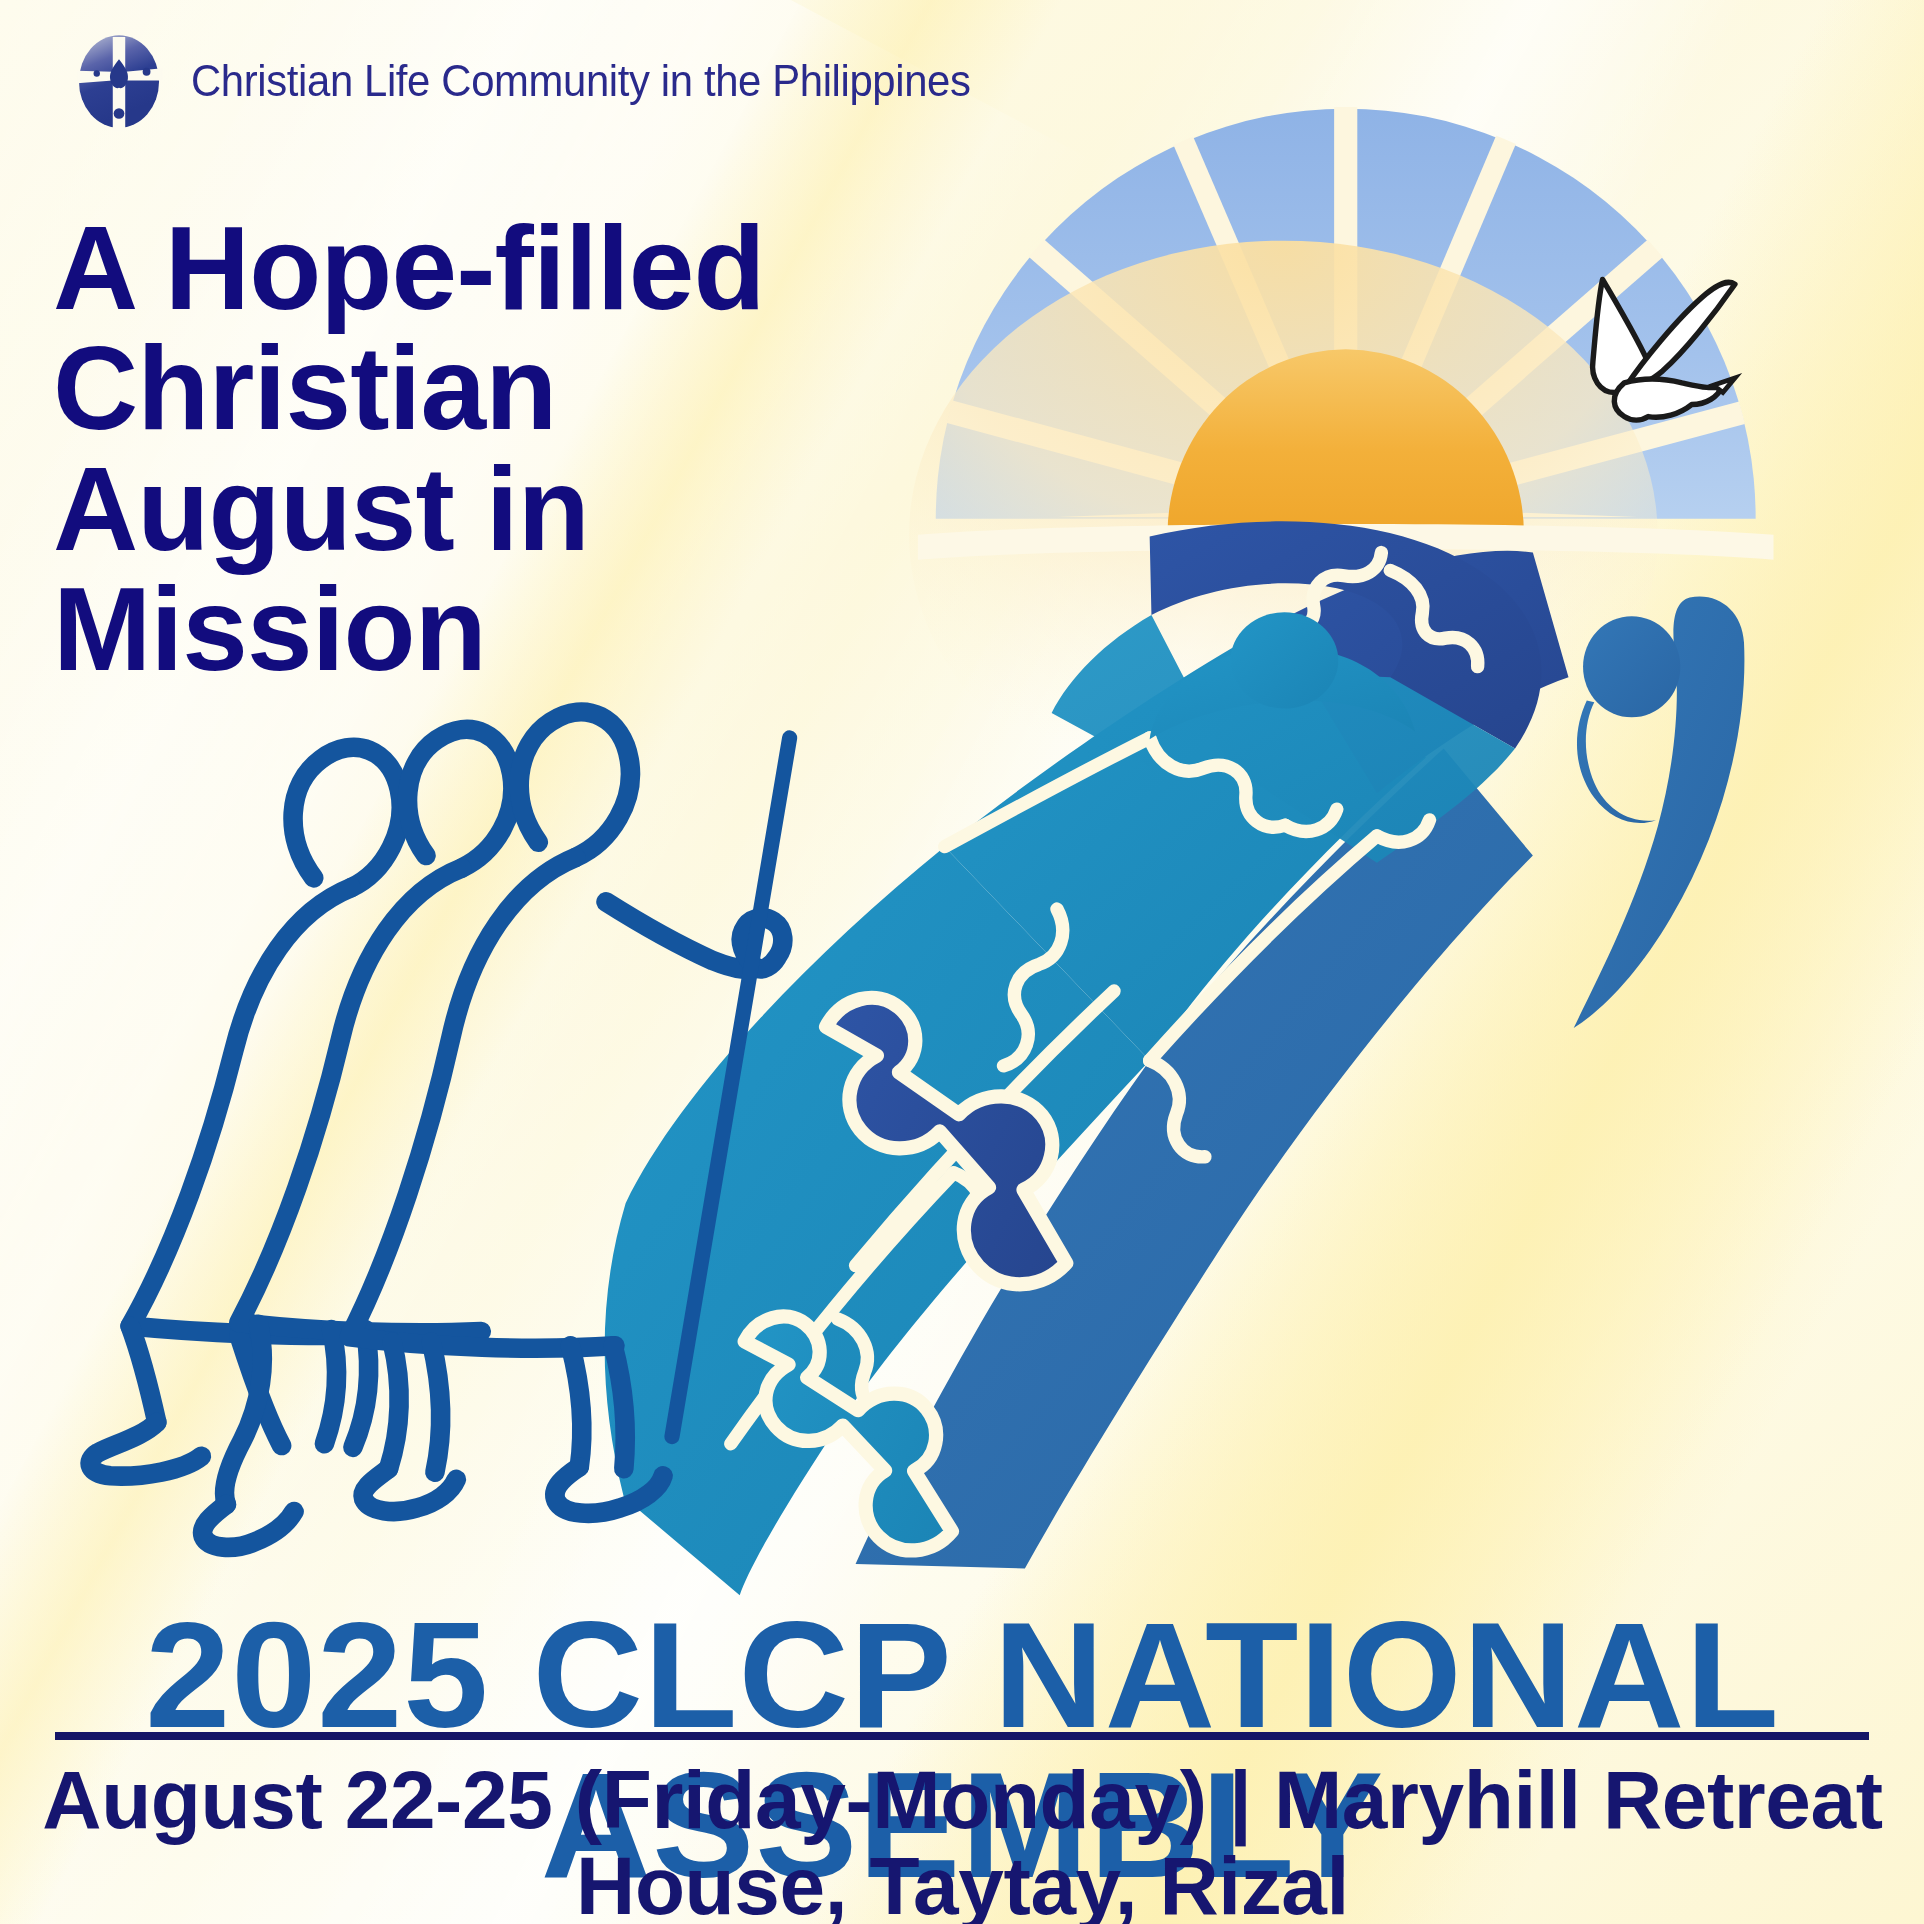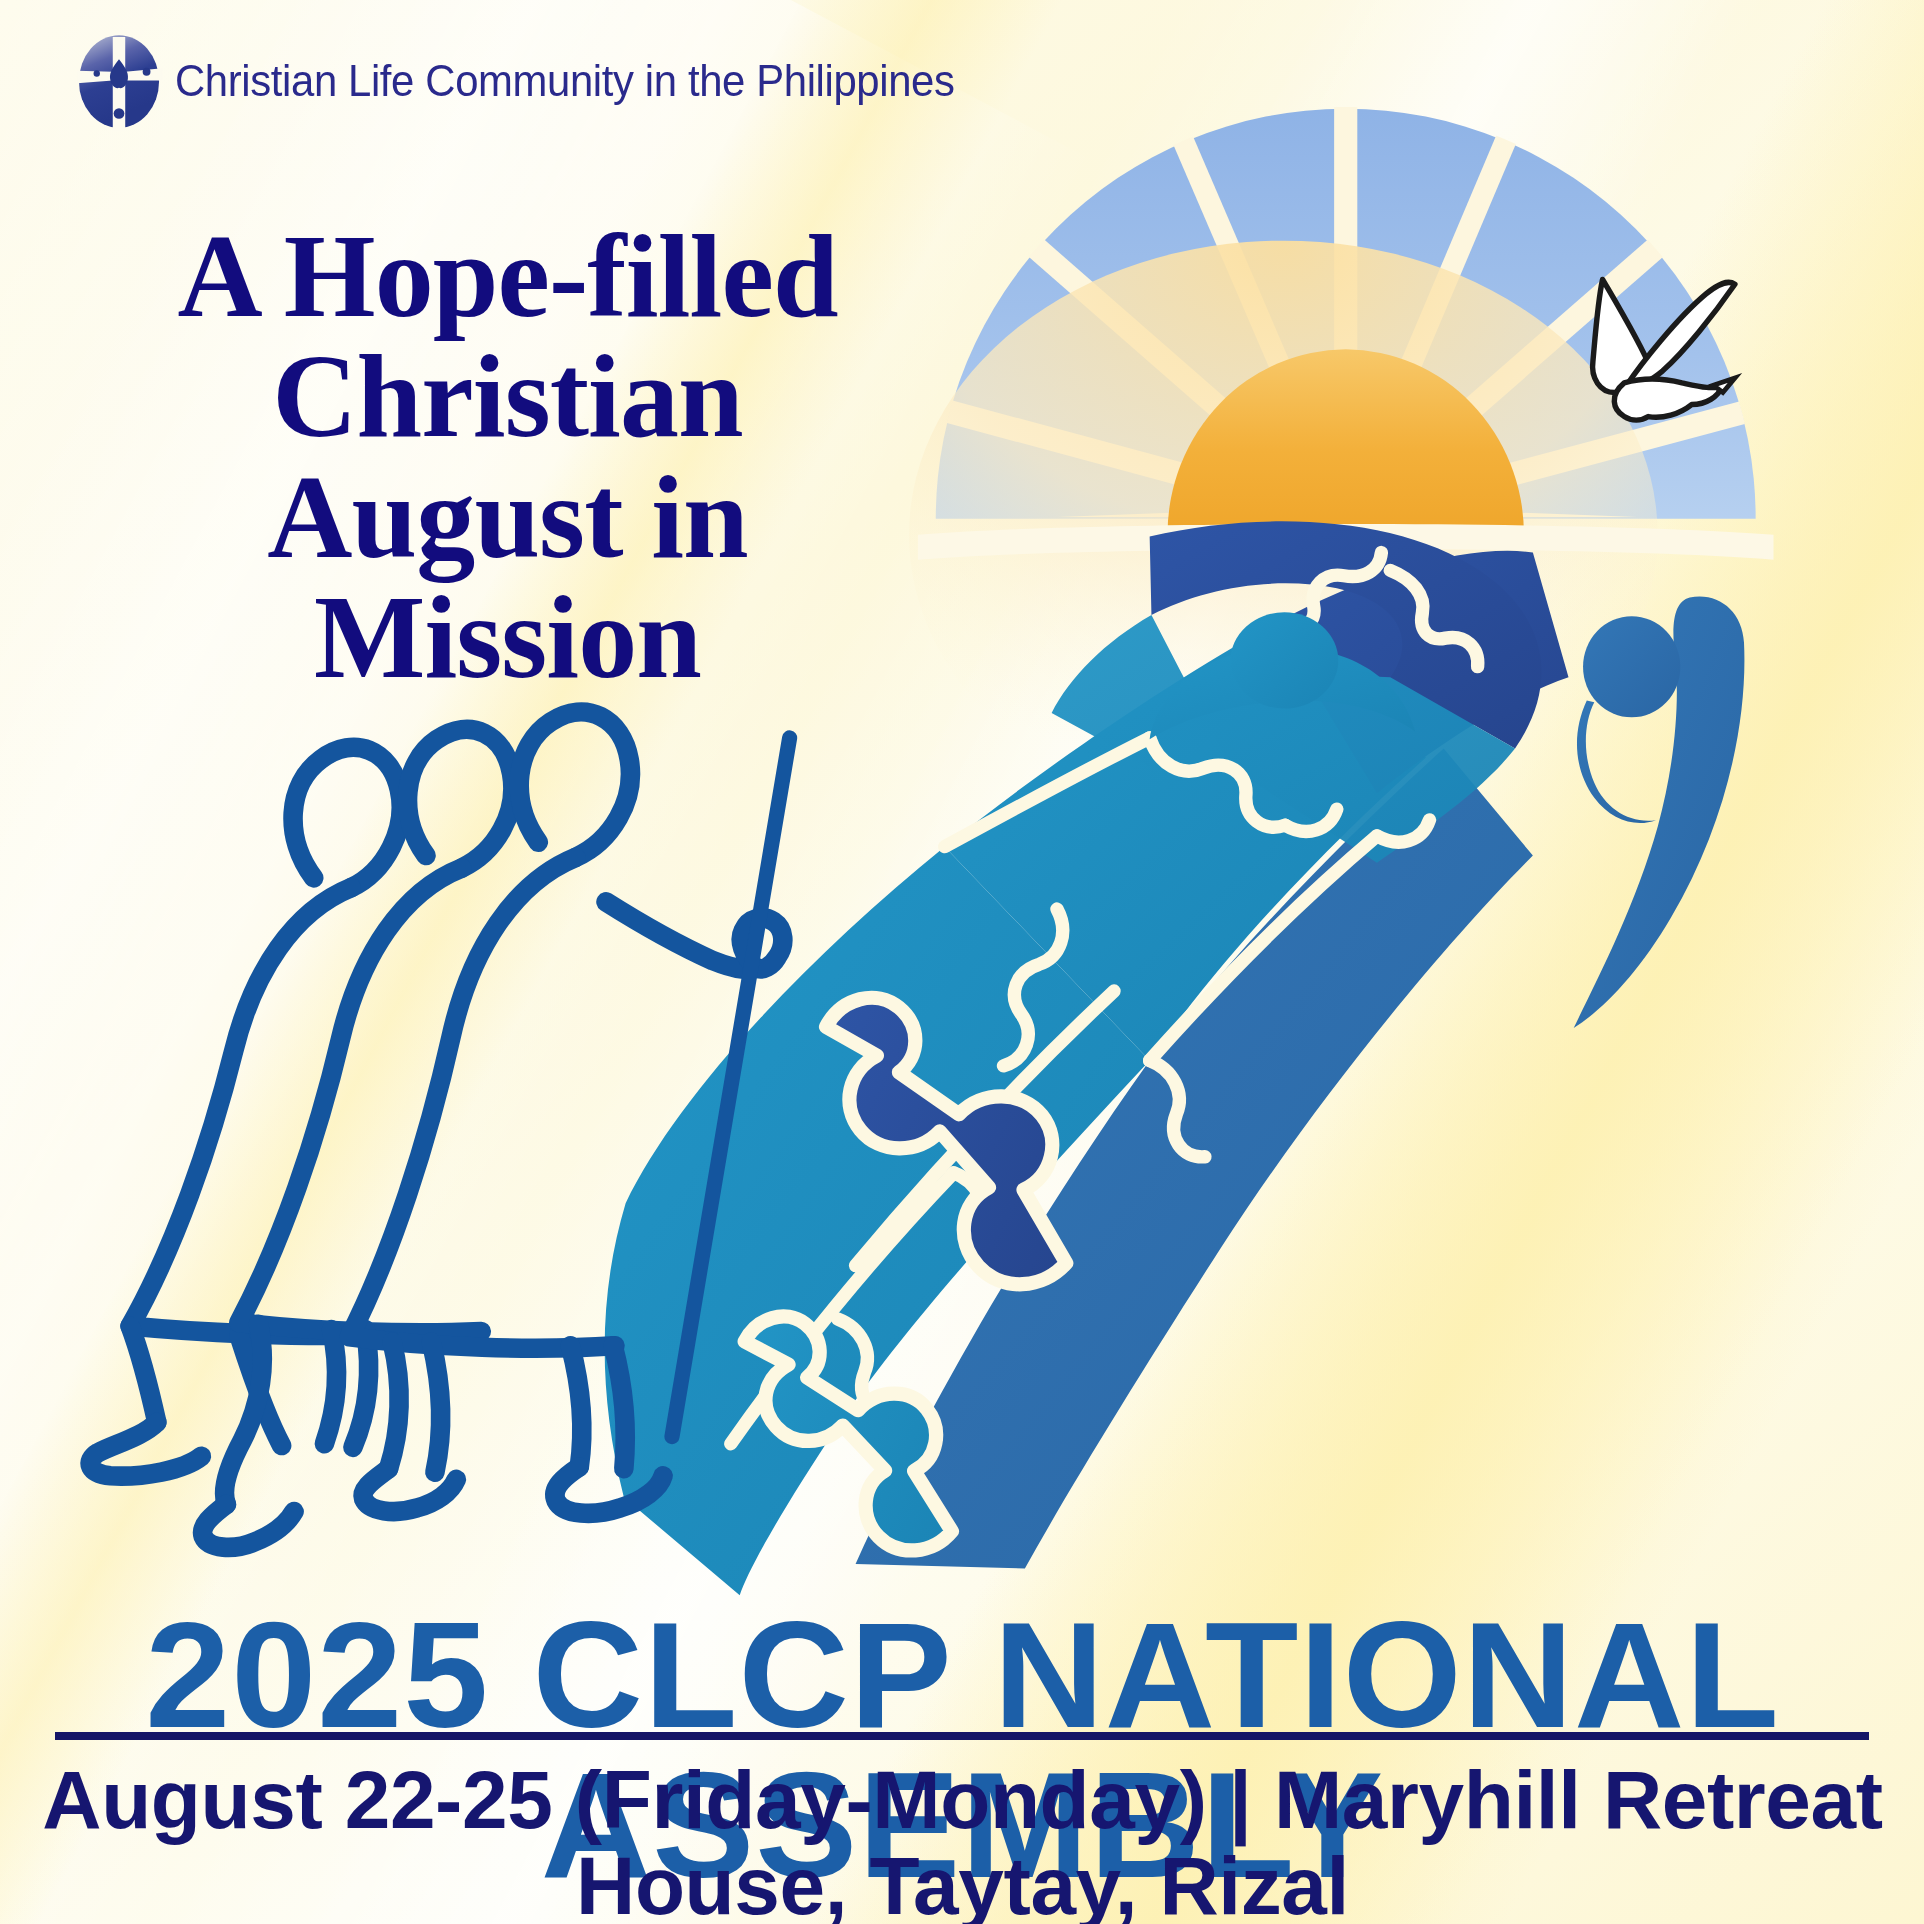--- a/index.html
+++ b/index.html
@@ -27,33 +27,32 @@
       background:linear-gradient(90deg,rgba(255,255,255,0),rgba(255,255,255,.55),rgba(255,255,255,0));
       transform:rotate(28deg);}
   .s3{left:1390px;top:-535px;width:624px;height:2852px;
       background:linear-gradient(90deg,rgba(253,240,176,0),rgba(253,240,176,.75),rgba(253,240,176,0));
       transform:rotate(28deg);}
   .s4{left:294px;top:-356px;width:232px;height:2673px;
       background:linear-gradient(90deg,rgba(253,240,176,0),rgba(253,240,176,.6),rgba(253,240,176,0));
       transform:rotate(28deg);}
 
   
-  .header{position:absolute;left:70px;top:28.5px;display:flex;align-items:center;gap:7px;z-index:40;}
+  .header{position:absolute;left:70px;top:28.5px;display:flex;align-items:center;gap:23px;z-index:40;}
   .logo{width:98px;height:105px;flex:0 0 auto;}
   .org-name{
     font-family:"Liberation Sans Narrow","Liberation Sans",sans-serif;
     font-size:45px;font-weight:400;color:#2A2A8C;letter-spacing:-0.4px;
     white-space:nowrap;transform:scaleX(.93);transform-origin:left center;
   }
 
   
   .title{
-    position:absolute;left:53px;top:217px;width:909px;z-index:40;
-    text-align:center;
-    font-family:Liberation Serif, serif;
+    position:absolute;left:53px;top:208px;width:909px;z-index:40;
+    font-family:Liberation Sans, sans-serif;
     font-weight:700;
     font-size:118px;line-height:1.02;
     color:#120C7E;
     letter-spacing:-0.9px;
   }
   .title .ln{display:block;}
 
   
   .assembly{
     position:absolute;left:0;top:1600px;width:1925px;z-index:45;

